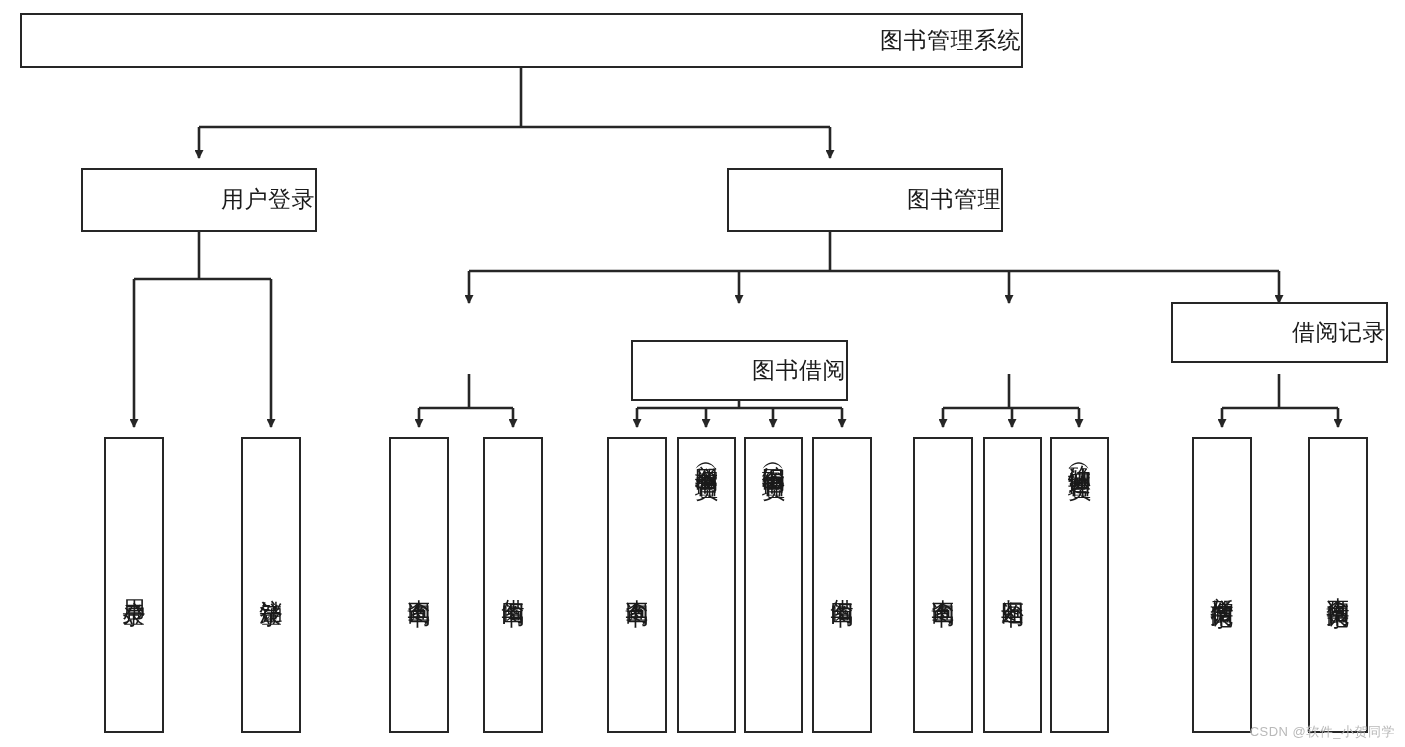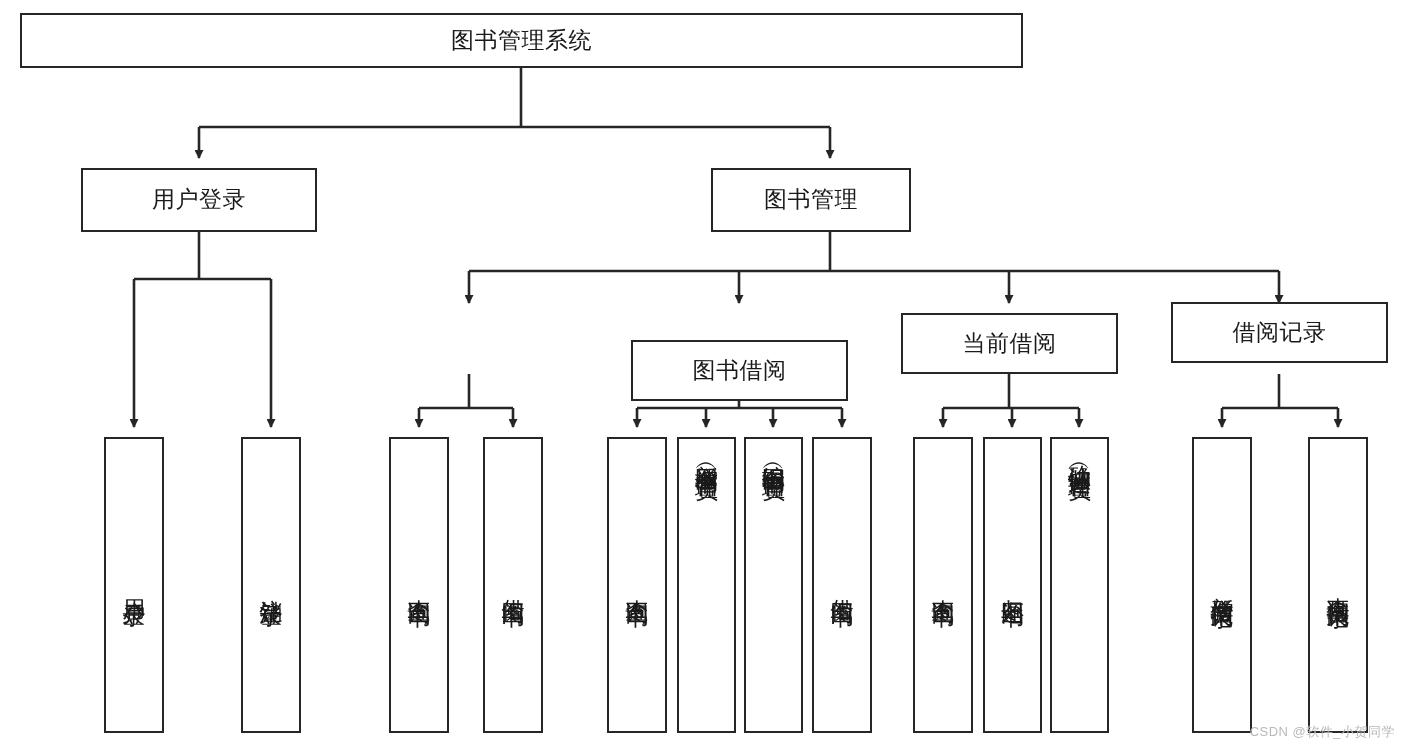--- a/index.html
+++ b/index.html
@@ -24,21 +24,21 @@
     width: 1405px;
     height: 747px;
   }
   .node-box {
     position: absolute;
     box-sizing: border-box;
     background: #ffffff;
     border: 2px solid #262626;
     display: flex;
     align-items: center;
-    justify-content: center;
+    justify-content: flex-end;
     overflow: hidden;
   }
   .node-label-h {
     font-size: 23px;
     color: #1a1a1a;
     letter-spacing: 0.5px;
     line-height: 1.1;
     white-space: nowrap;
   }
   .node-label-v {
@@ -125,29 +125,26 @@
     </g>
   </svg>
 
   <div class="node-box" style="left:20px; top:13px; width:1003px; height:55px;">
     <span class="node-label-h">图书管理系统</span>
   </div>
 
   <div class="node-box" style="left:81px; top:168px; width:236px; height:64px;">
     <span class="node-label-h">用户登录</span>
   </div>
-  <div class="node-box" style="left:711px; top:168px; width:200px; height:64px;">
+  <div class="node-box" style="left:727px; top:168px; width:276px; height:64px;">
     <span class="node-label-h">图书管理</span>
   </div>
 
   <div class="node-box" style="left:631px; top:313px; width:217px; height:61px;margin-top:27px;">
     <span class="node-label-h">图书借阅</span>
-  </div>
-  <div class="node-box" style="left:901px; top:313px; width:217px; height:61px;">
-    <span class="node-label-h">当前借阅</span>
   </div>
   <div class="node-box" style="left:1171px; top:302px; width:217px; height:61px;">
     <span class="node-label-h">借阅记录</span>
   </div>
 
   <div class="node-box leaf-box centered" style="left:104px; top:437px; width:60px; height:296px;">
     <span class="node-label-v">用户登录</span>
   </div>
   <div class="node-box leaf-box centered" style="left:241px; top:437px; width:60px; height:296px;">
     <span class="node-label-v">注销登录</span>

